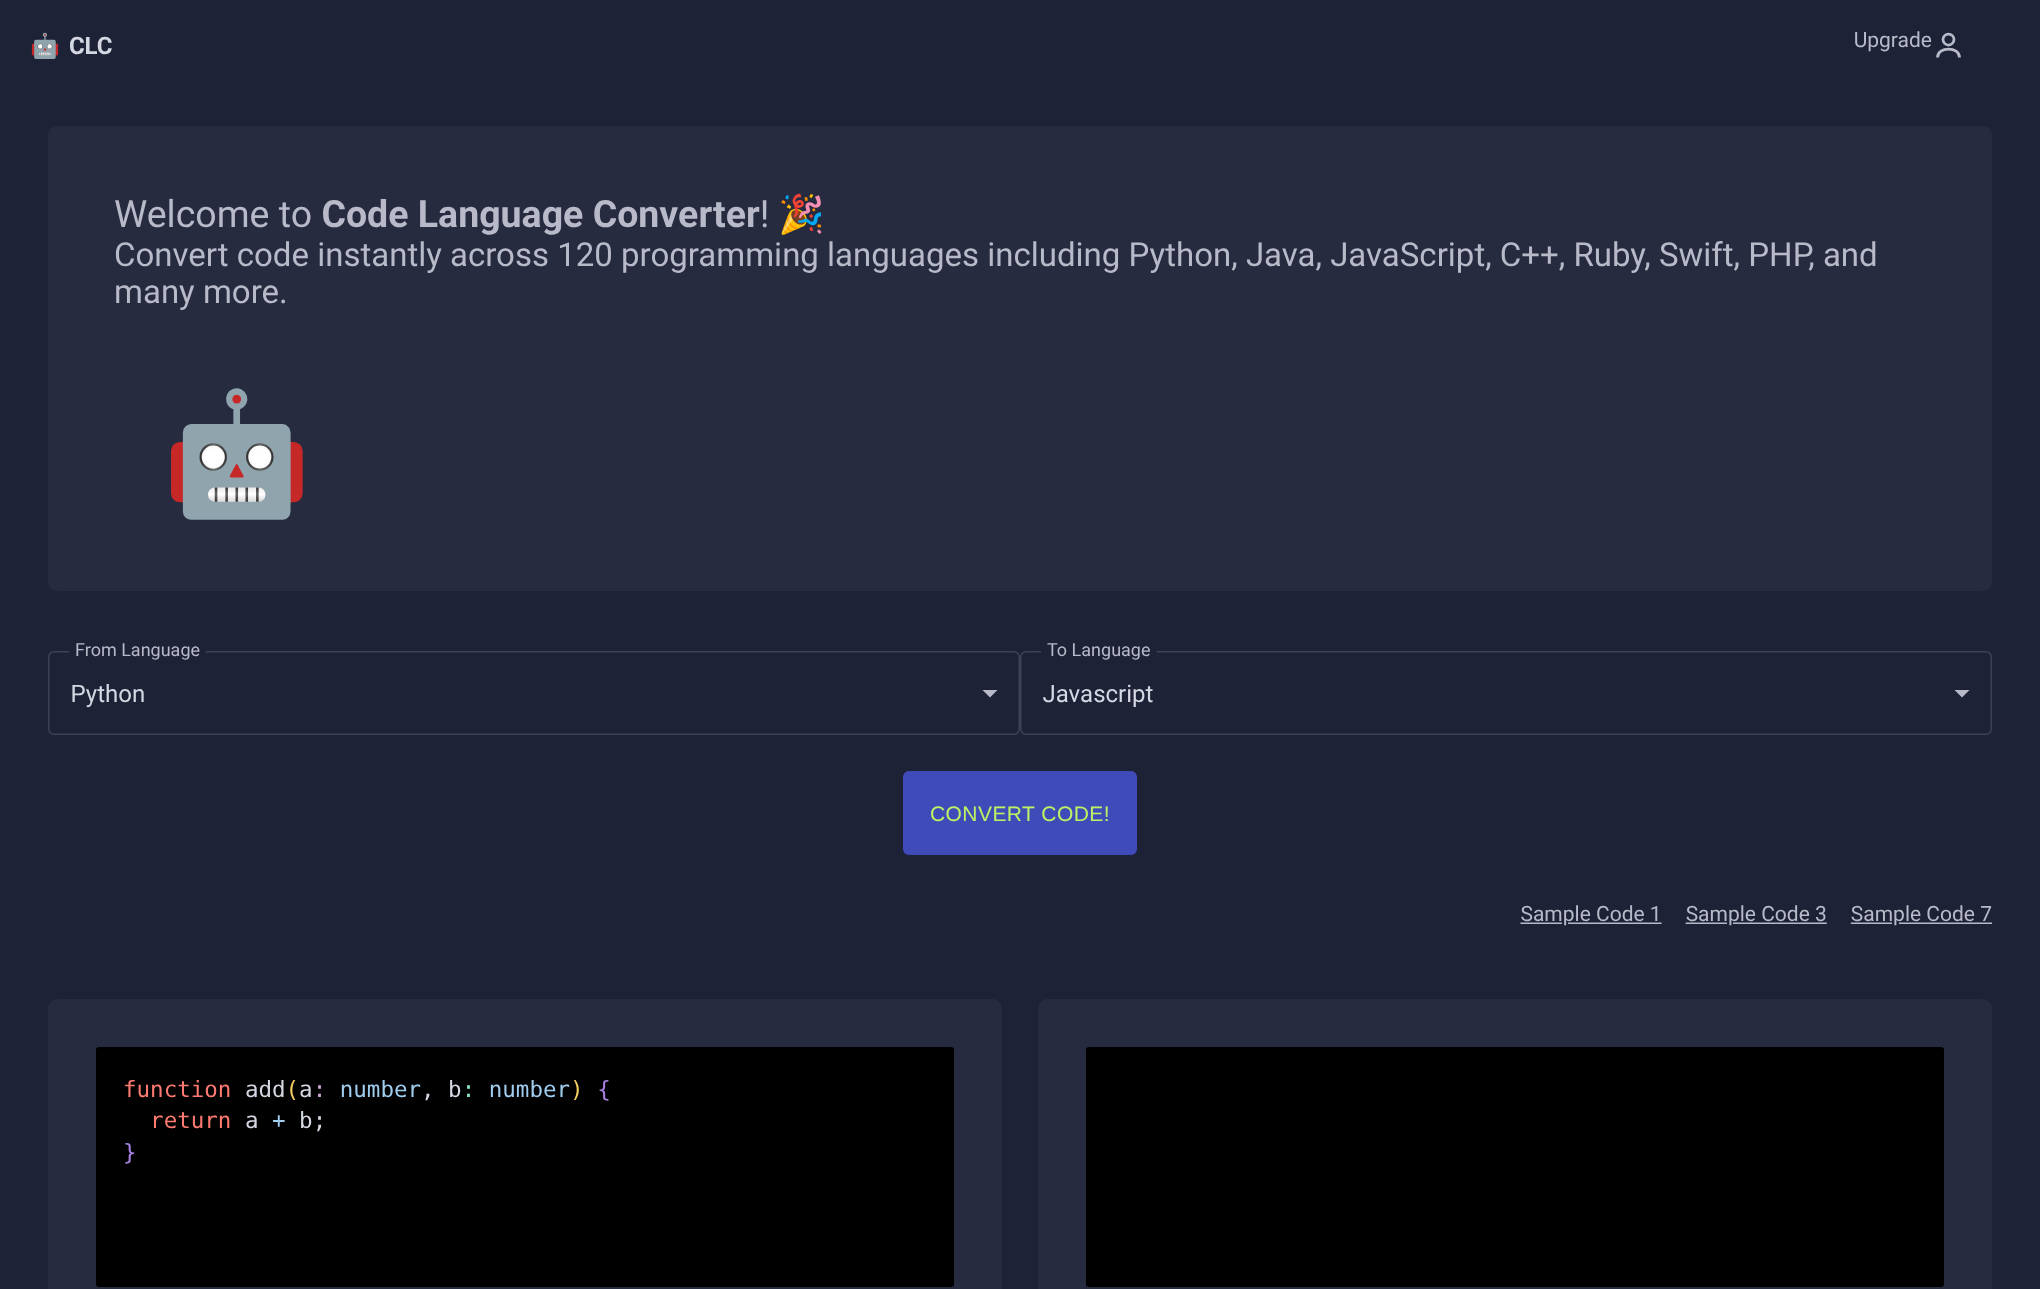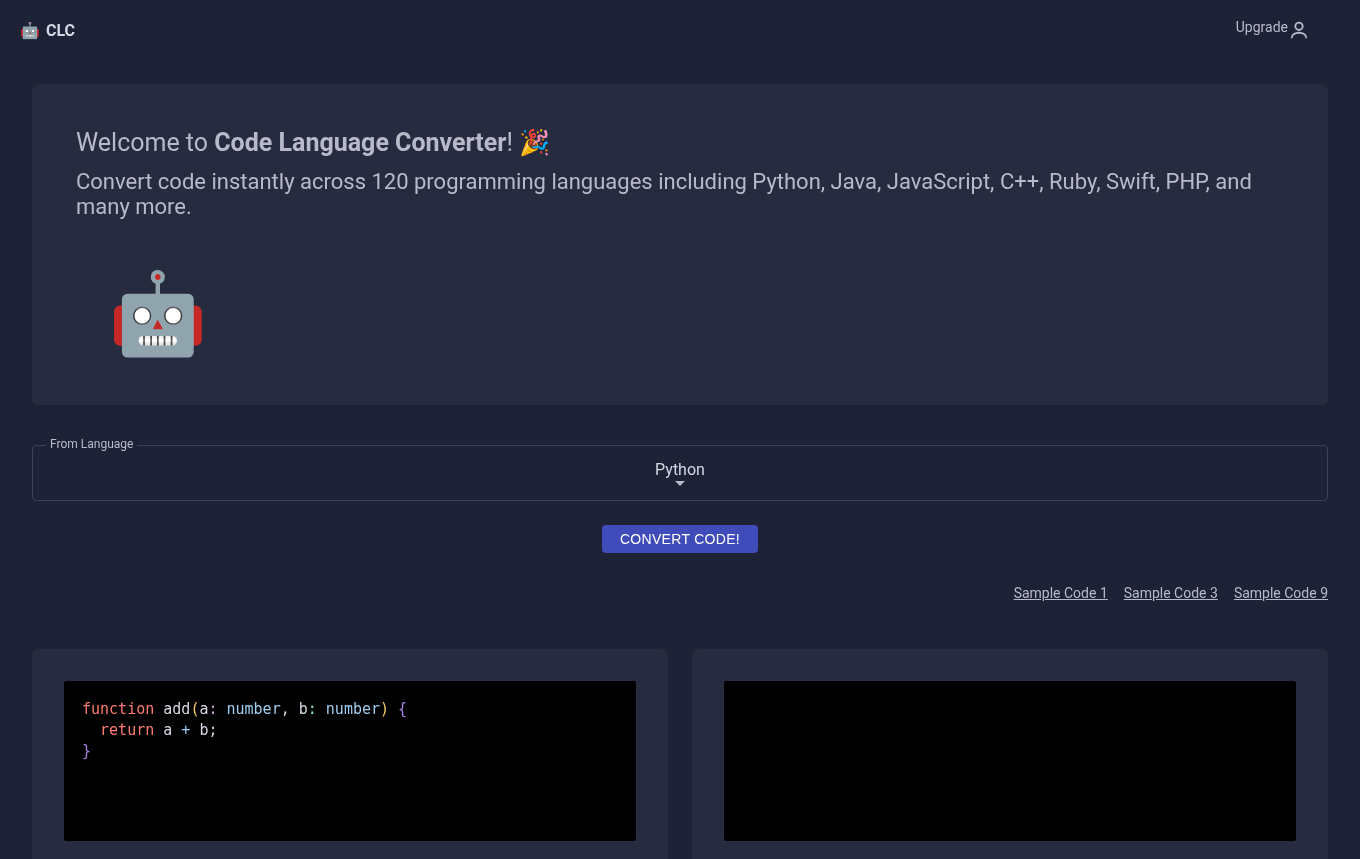--- a/index.html
+++ b/index.html
@@ -53,21 +53,20 @@
     .welcome-card {
       background-color: #272b3f;
       border-radius: 6px;
       padding: 44px;
       margin-bottom: 40px;
     }
     .welcome-title {
       font-size: 25px;
       font-weight: 400;
       color: #b8bac9;
-      margin-bottom: 12px;
     }
     .welcome-title strong {
       font-weight: 700;
     }
     .welcome-subtitle {
       font-size: 22px;
       color: #b8bac9;
       margin-bottom: 48px;
     }
     .robot-emoji {
@@ -99,40 +98,39 @@
       background-color: transparent;
       border: 1px solid #3e4259;
       border-radius: 4px;
       padding: 14px 14px;
       color: #d5d8e3;
       font-size: 16px;
       display: flex;
       justify-content: space-between;
       align-items: center;
       cursor: pointer;
-      flex-direction: column;
     }
     .dropdown-arrow {
       width: 0;
       height: 0;
       border-left: 5px solid transparent;
       border-right: 5px solid transparent;
       border-top: 5px solid #b8bac9;
     }
     .convert-button-wrap {
       display: flex;
       justify-content: center;
       margin-bottom: 32px;
     }
     .convert-button {
       background-color: #3f4bb8;
-      color: #ffffff;
+      color: #bef264;
       border: none;
       border-radius: 4px;
-      padding: 6px 18px;
+      padding: 20px 18px;
       font-size: 14px;
       font-weight: 500;
       letter-spacing: 0.3px;
       cursor: pointer;
     }
     .sample-links {
       display: flex;
       justify-content: flex-end;
       gap: 16px;
       margin-bottom: 48px;
@@ -208,30 +206,37 @@
   </div>
 
   <div class="language-selectors">
     <div class="language-select-group">
       <span class="language-label">From Language</span>
       <div class="language-select">
         <span>Python</span>
         <span class="dropdown-arrow"></span>
       </div>
     </div>
+    <div class="language-select-group">
+      <span class="language-label">To Language</span>
+      <div class="language-select">
+        <span>Javascript</span>
+        <span class="dropdown-arrow"></span>
+      </div>
+    </div>
   </div>
 
   <div class="convert-button-wrap">
     <button class="convert-button">CONVERT CODE!</button>
   </div>
 
   <div class="sample-links">
     <a class="sample-link">Sample Code 1</a>
     <a class="sample-link">Sample Code 3</a>
-    <a class="sample-link">Sample Code 9</a>
+    <a class="sample-link">Sample Code 7</a>
   </div>
 
   <div class="code-panels">
     <div class="code-panel">
       <div class="code-area"><span class="tok-keyword">function</span><span class="tok-name"> add</span><span class="tok-paren">(</span><span class="tok-var">a</span><span class="tok-colon-first">:</span><span class="tok-type"> number</span><span class="tok-comma">,</span><span class="tok-var"> b</span><span class="tok-colon-second">:</span><span class="tok-type"> number</span><span class="tok-paren">)</span><span class="tok-brace"> {</span>
 <span>  </span><span class="tok-keyword">return</span><span class="tok-var"> a </span><span class="tok-op">+</span><span class="tok-var"> b</span><span class="tok-semi">;</span>
 <span class="tok-close-brace">}</span></div>
     </div>
     <div class="code-panel">
       <div class="code-area"></div>

